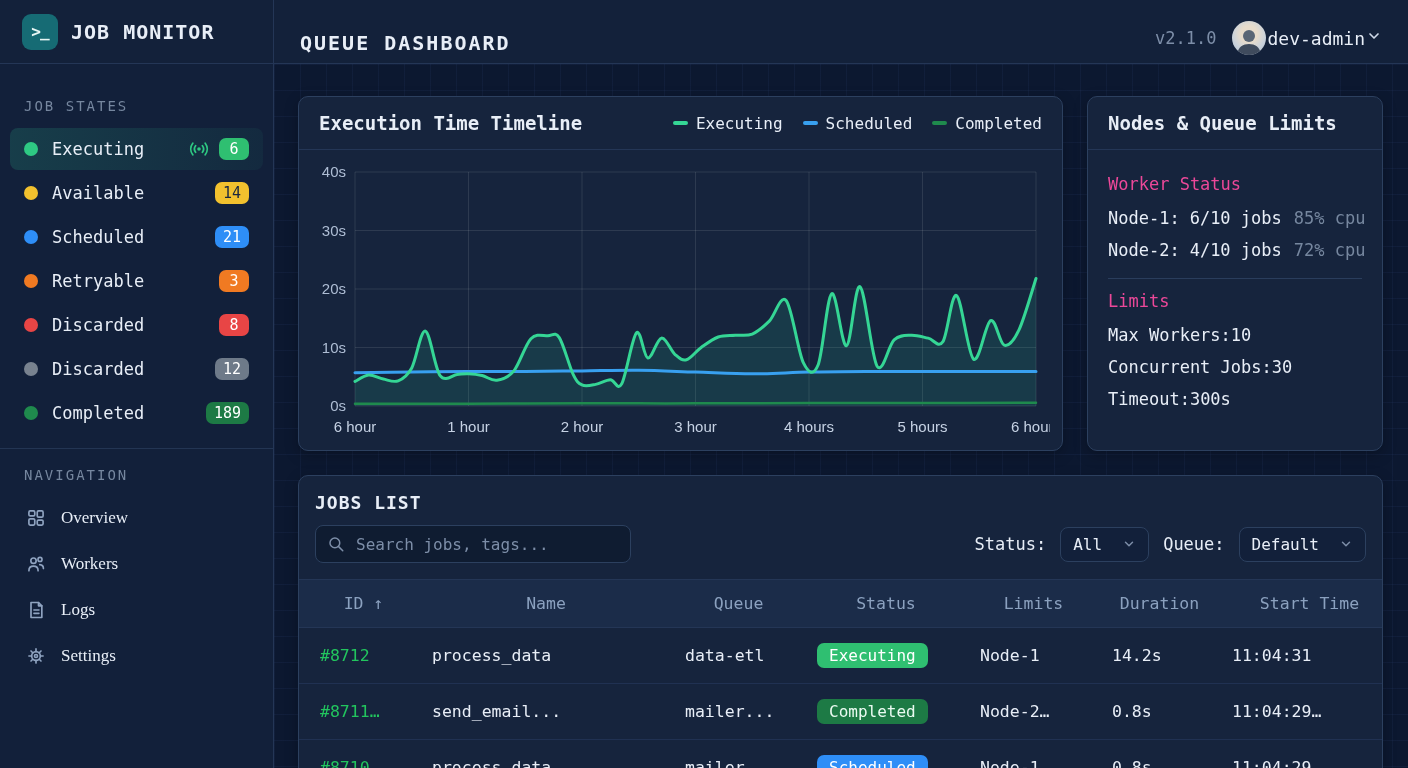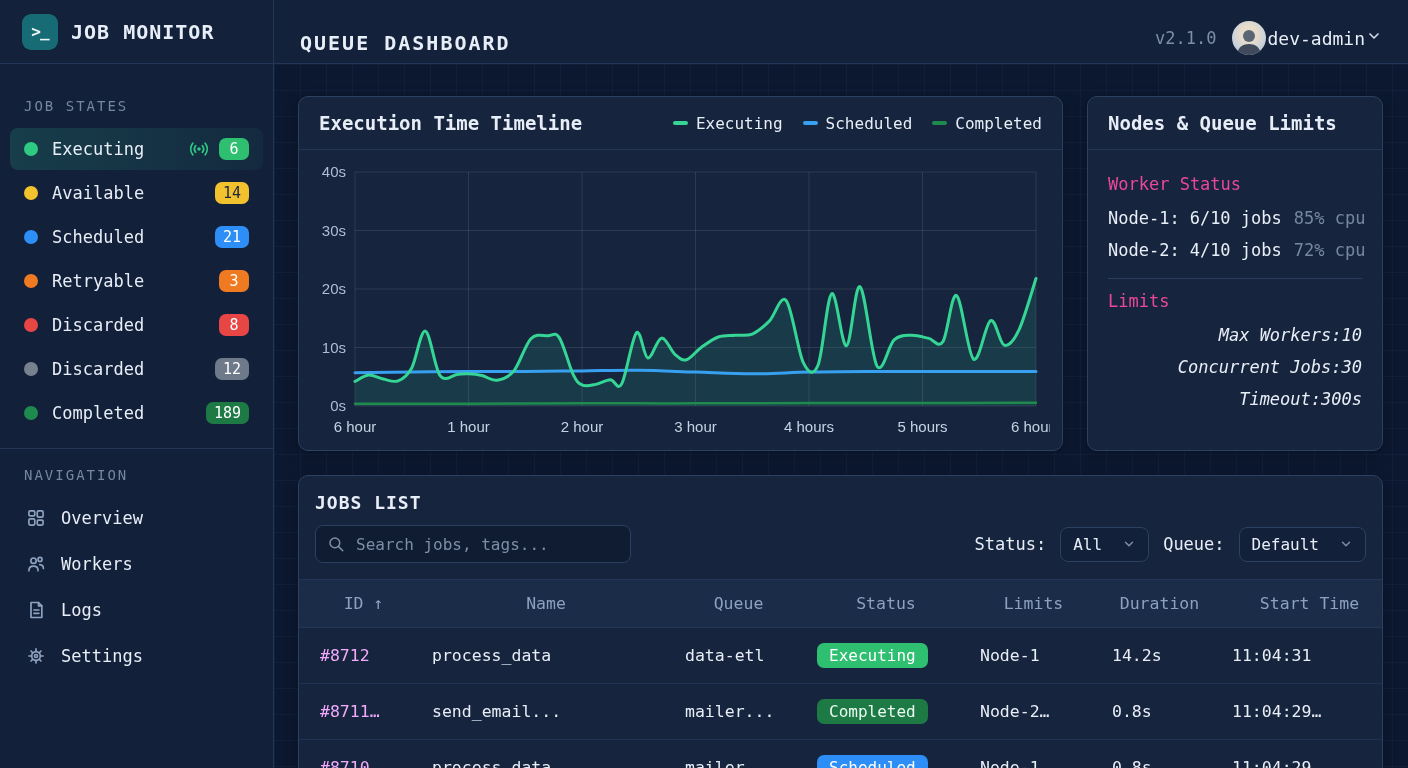--- a/index.html
+++ b/index.html
@@ -27,21 +27,21 @@
   .layout { display:flex; height:704px; }
   .sidebar { width:274px; background:#12203a; border-right:1px solid #243656; padding:18px 0 0 0; flex-shrink:0; }
   .section-label { color:#76879f; font-size:14px; letter-spacing:2px; padding:16px 24px 12px 24px; }
   .state-item { display:flex; align-items:center; gap:14px; margin:2px 10px; padding:10px 14px; border-radius:8px; cursor:pointer; }
   .state-item.active { background:linear-gradient(90deg, rgba(46,196,146,0.18), rgba(46,196,146,0.06)); }
   .state-dot { width:14px; height:14px; border-radius:50%; flex-shrink:0; }
   .state-label { font-size:17px; }
   .state-right { margin-left:auto; display:flex; align-items:center; gap:8px; }
   .badge { min-width:30px; padding:2px 8px; border-radius:7px; font-size:15px; text-align:center; }
   .sidebar-divider { border-top:1px solid #22declared; border-top:1px solid #233553; margin:14px 0 2px 0; }
-  .nav-item { display:flex; align-items:center; gap:15px; padding:13px 26px; font-size:17px; cursor:pointer; color:#e8eef7; }
+  .nav-item { display:flex; align-items:center; gap:15px; padding:13px 26px; font-size:17px; cursor:pointer; color:#e8eef7;font-family:Liberation Serif, serif; }
   .nav-item .nicon { color:#8fa3c0; display:flex; }
   
   .main { flex:1; padding:32px 25px 0 24px; overflow:hidden;
     background-color:#0c1830;
     background-image:linear-gradient(rgba(86,124,196,0.07) 1px, transparent 1px),
                      linear-gradient(90deg, rgba(86,124,196,0.07) 1px, transparent 1px);
     background-size:26px 26px; }
   .top-row { display:flex; gap:24px; }
   .card { background:#16243d; border:1px solid #2c405f; border-radius:10px; box-shadow:0 4px 14px rgba(0,0,0,0.25); }
   .card-header { display:flex; align-items:center; padding:15px 20px; border-bottom:1px solid #243656; }
@@ -53,21 +53,21 @@
   .legend-dash { width:15px; height:4px; border-radius:2px; }
   .legend-label { font-size:16px; }
   .chart-body { padding:10px 10px 0 6px; }
   
   .nodes-card { width:296px; height:355px; }
   .nodes-body { padding:16px 20px; font-size:17px; }
   .sub-label { color:#ec4899; margin:8px 0 14px 0; }
   .node-row { display:flex; align-items:baseline; gap:10px; margin:12px 0; white-space:nowrap; }
   .node-meta { color:#76879f; margin-left:2px; }
   .hr { border-top:1px solid #2a3d5c; margin:18px 0 12px 0; }
-  .limit-row { display:flex; justify-content:flex-end; margin:12px 0;font-style:italic; }
+  .limit-row { display:flex; justify-content:flex-start; margin:12px 0; }
   
   .jobs-card { margin-top:24px; height:340px; overflow:hidden; }
   .jobs-title { font-size:18px; font-weight:bold; letter-spacing:1px; padding:16px 16px 12px 16px; }
   .jobs-toolbar { display:flex; align-items:center; padding:0 16px 16px 16px; }
   .search-box { position:relative; width:316px; }
   .search-box input { width:100%; height:38px; background:#0f1c31; border:1px solid #2c405f; border-radius:8px;
       color:#e8eef7; font-family:inherit; font-size:16px; padding:0 12px 0 40px; outline:none; }
   .search-box input::placeholder { color:#7d8ea8; }
   .search-icon { position:absolute; left:12px; top:10px; color:#7d8ea8; }
   .filters { margin-left:auto; display:flex; align-items:center; gap:14px; }
@@ -76,21 +76,21 @@
       padding:7px 12px; font-size:16px; cursor:pointer; color:#e8eef7; }
   .select .chev { color:#7d8ea8; display:flex; }
   table { width:100%; border-collapse:collapse; table-layout:fixed; }
   col.c-id{width:112px} col.c-name{width:253px} col.c-queue{width:132px} col.c-status{width:163px}
   col.c-worker{width:132px} col.c-dur{width:120px} col.c-start{width:180px}
   thead tr { background:#1b2c49; }
   th { color:#8ba1bf; font-weight:normal; font-size:16.5px; text-align:center; padding:14px 4px 14px 21px;
        border-top:1px solid #243656; border-bottom:1px solid #243656; white-space:nowrap; overflow:hidden; }
   td { font-size:16.5px; padding:15px 4px 15px 21px; border-bottom:1px solid #20declared; border-bottom:1px solid #203152;
        white-space:nowrap; overflow:hidden; }
-  .job-id { color:#f0abfc; cursor:pointer; }
+  .job-id { color:#22c55e; cursor:pointer; }
   .status-badge { display:inline-block; padding:3px 12px; border-radius:7px; font-size:16px; }
 </style>
 </head>
 <body>
 
 <div class="header">
   <div class="header-left">
     <div class="logo">
         <span>&gt;_</span>
       </div>

